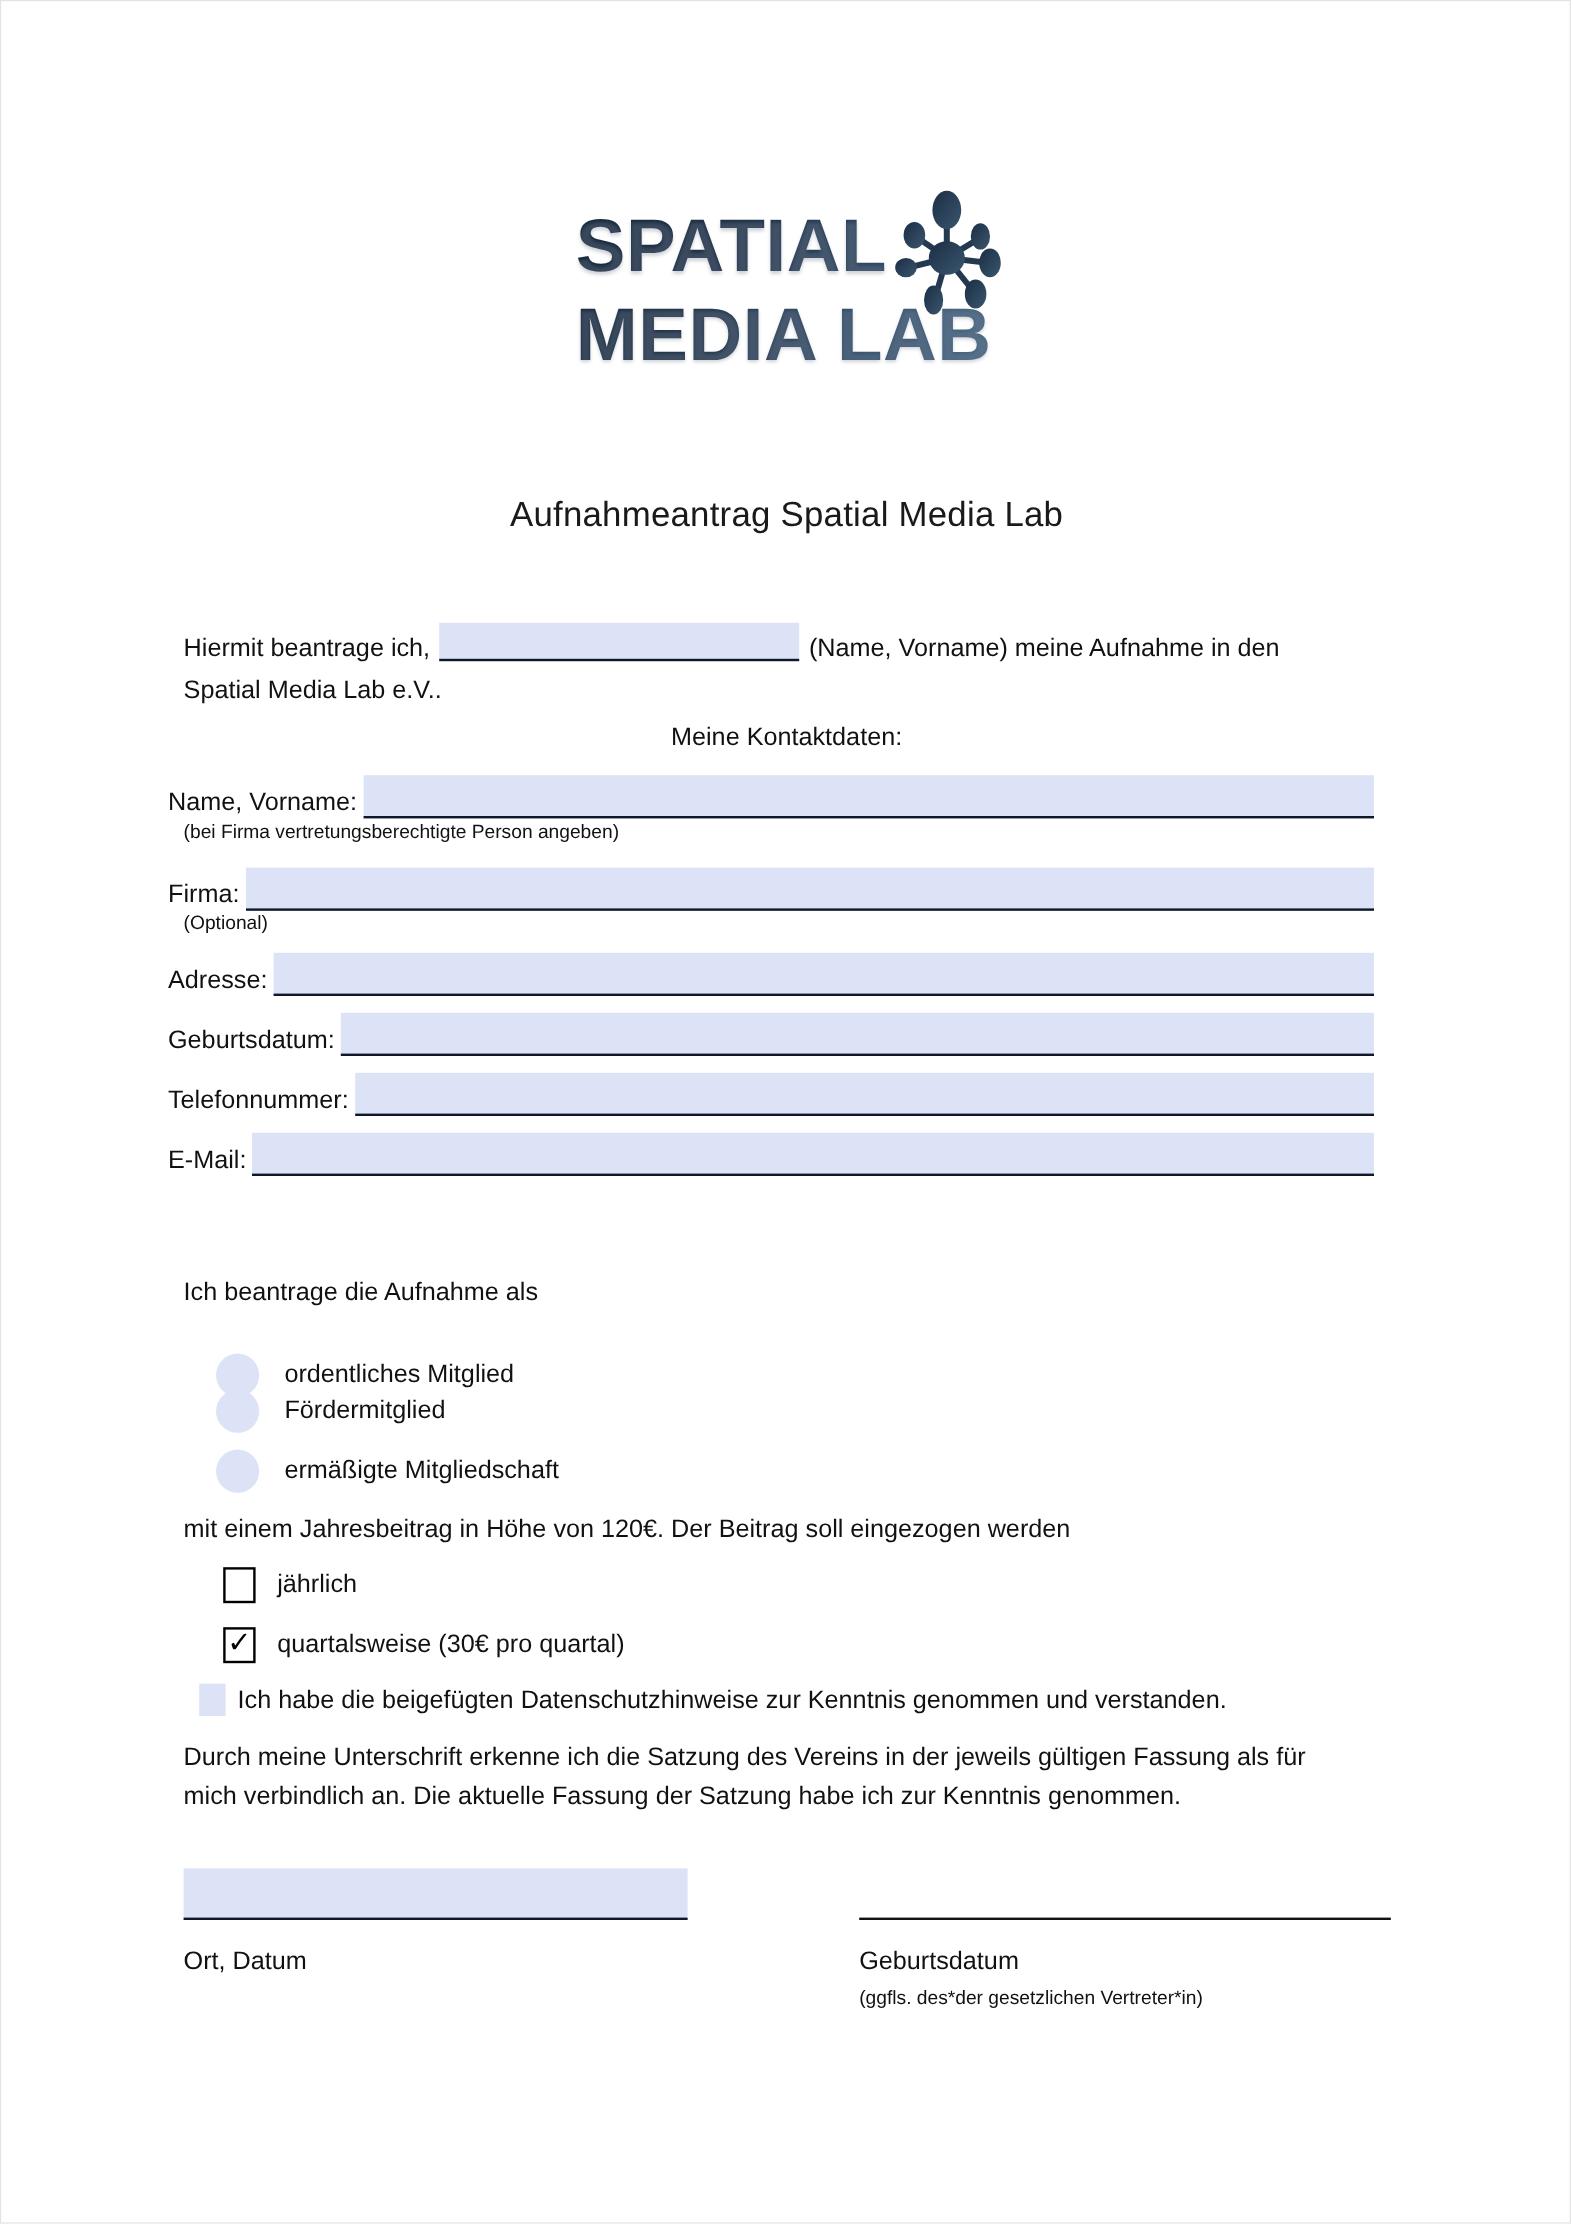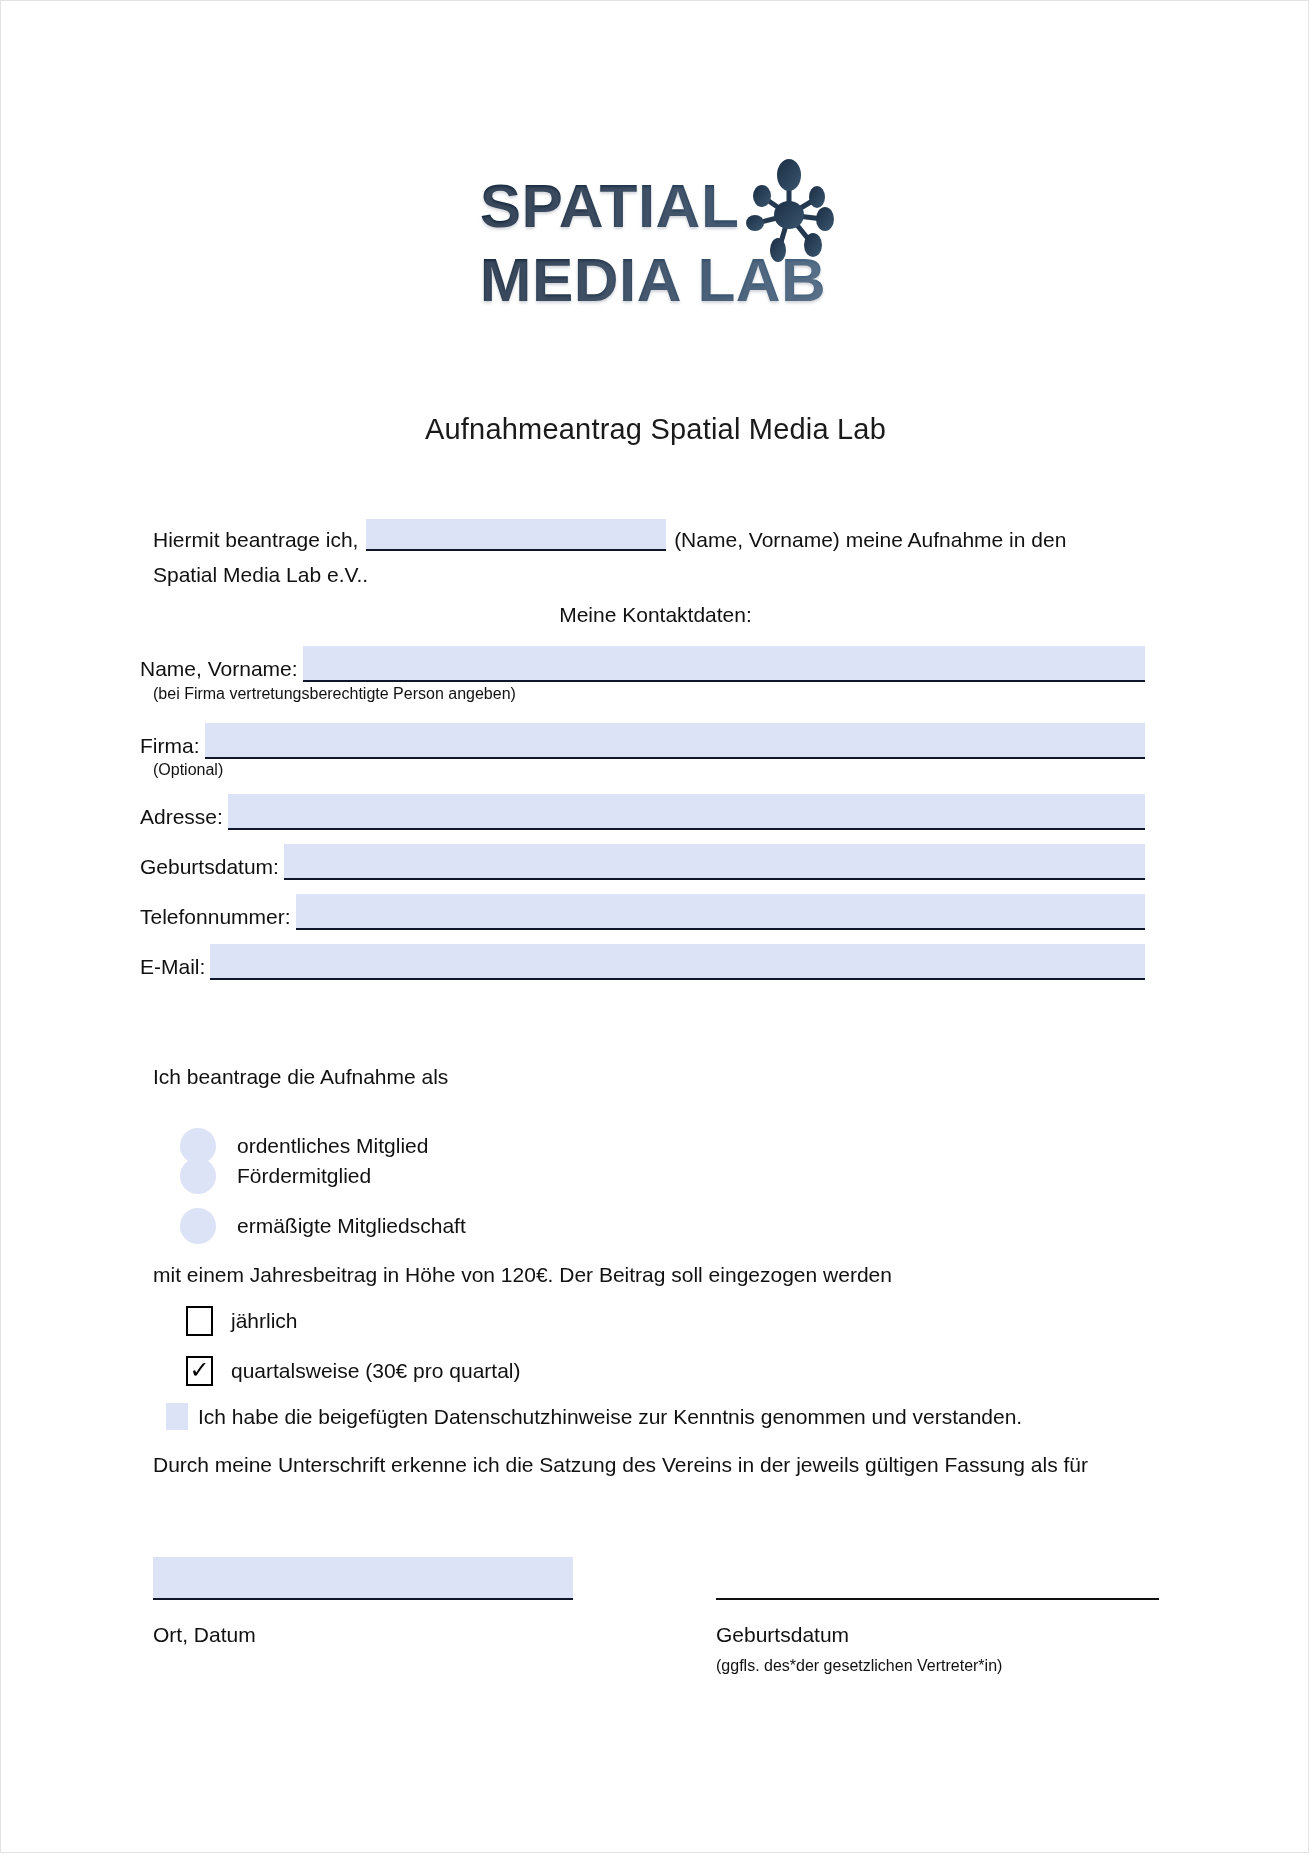--- a/index.html
+++ b/index.html
@@ -373,20 +373,21 @@
     <span class="opt-label">quartalsweise (30€ pro quartal)</span>
   </div>
 
   <div class="consent-row" style="top:1402px;left:152px;margin-left:13px;">
     <span class="consent-box"></span>
     <span class="opt-label">Ich habe die beigefügten Datenschutzhinweise zur Kenntnis genommen und verstanden.</span>
   </div>
 
   <div class="section-text" style="top:1448px;width:1010px;">
     <span style="display:block;">Durch meine Unterschrift erkenne ich die Satzung des Vereins in der jeweils gültigen Fassung als für</span>
+    <span style="display:block;">mich verbindlich an. Die aktuelle Fassung der Satzung habe ich zur Kenntnis genommen.</span>
   </div>
 
   <div class="sig-date-line"></div>
   <div class="sig-sign-line"></div>
   <div class="sig-label" style="left:152px;top:1622px;">Ort, Datum</div>
   <div class="sig-label" style="left:715px;top:1622px;">Geburtsdatum</div>
   <div class="sig-sublabel" style="left:715px;top:1656px;">(ggfls. des*der gesetzlichen Vertreter*in)</div>
 
 </div>
 </div>

